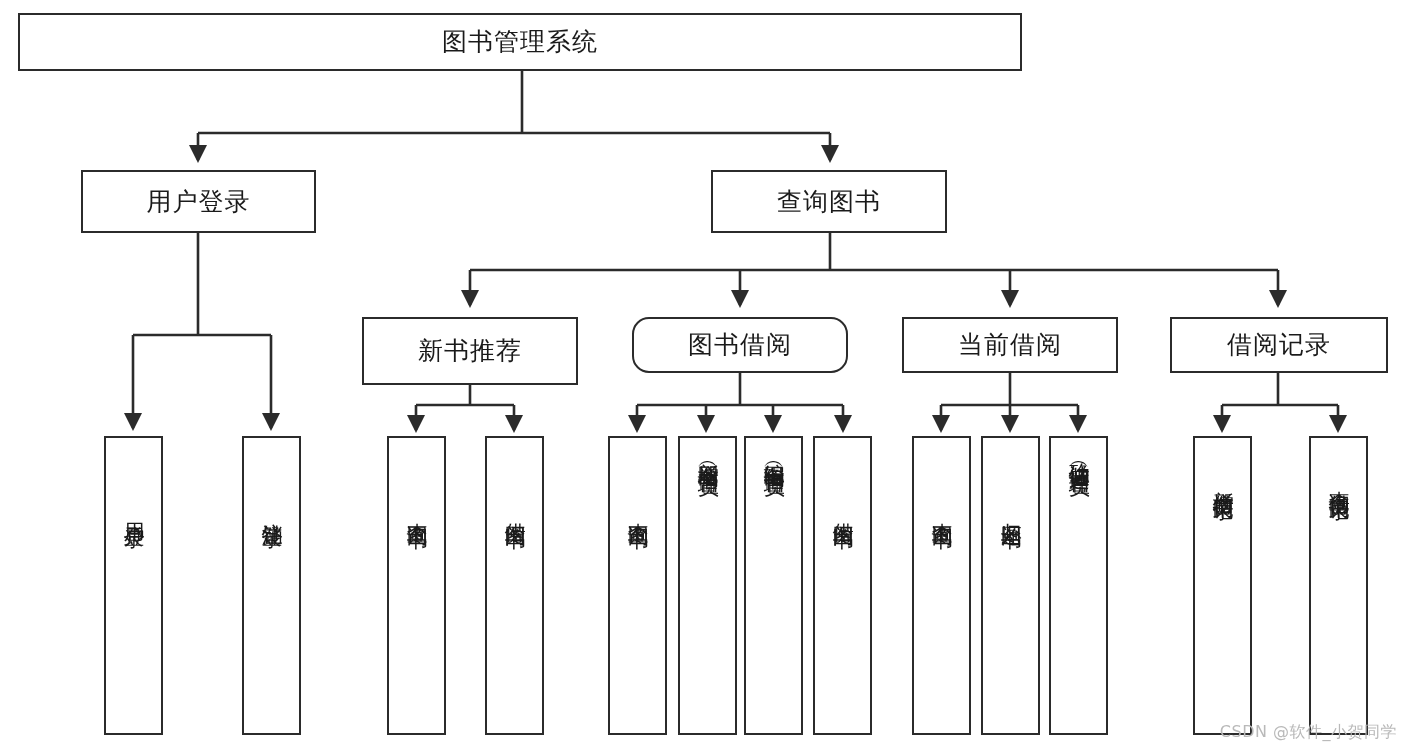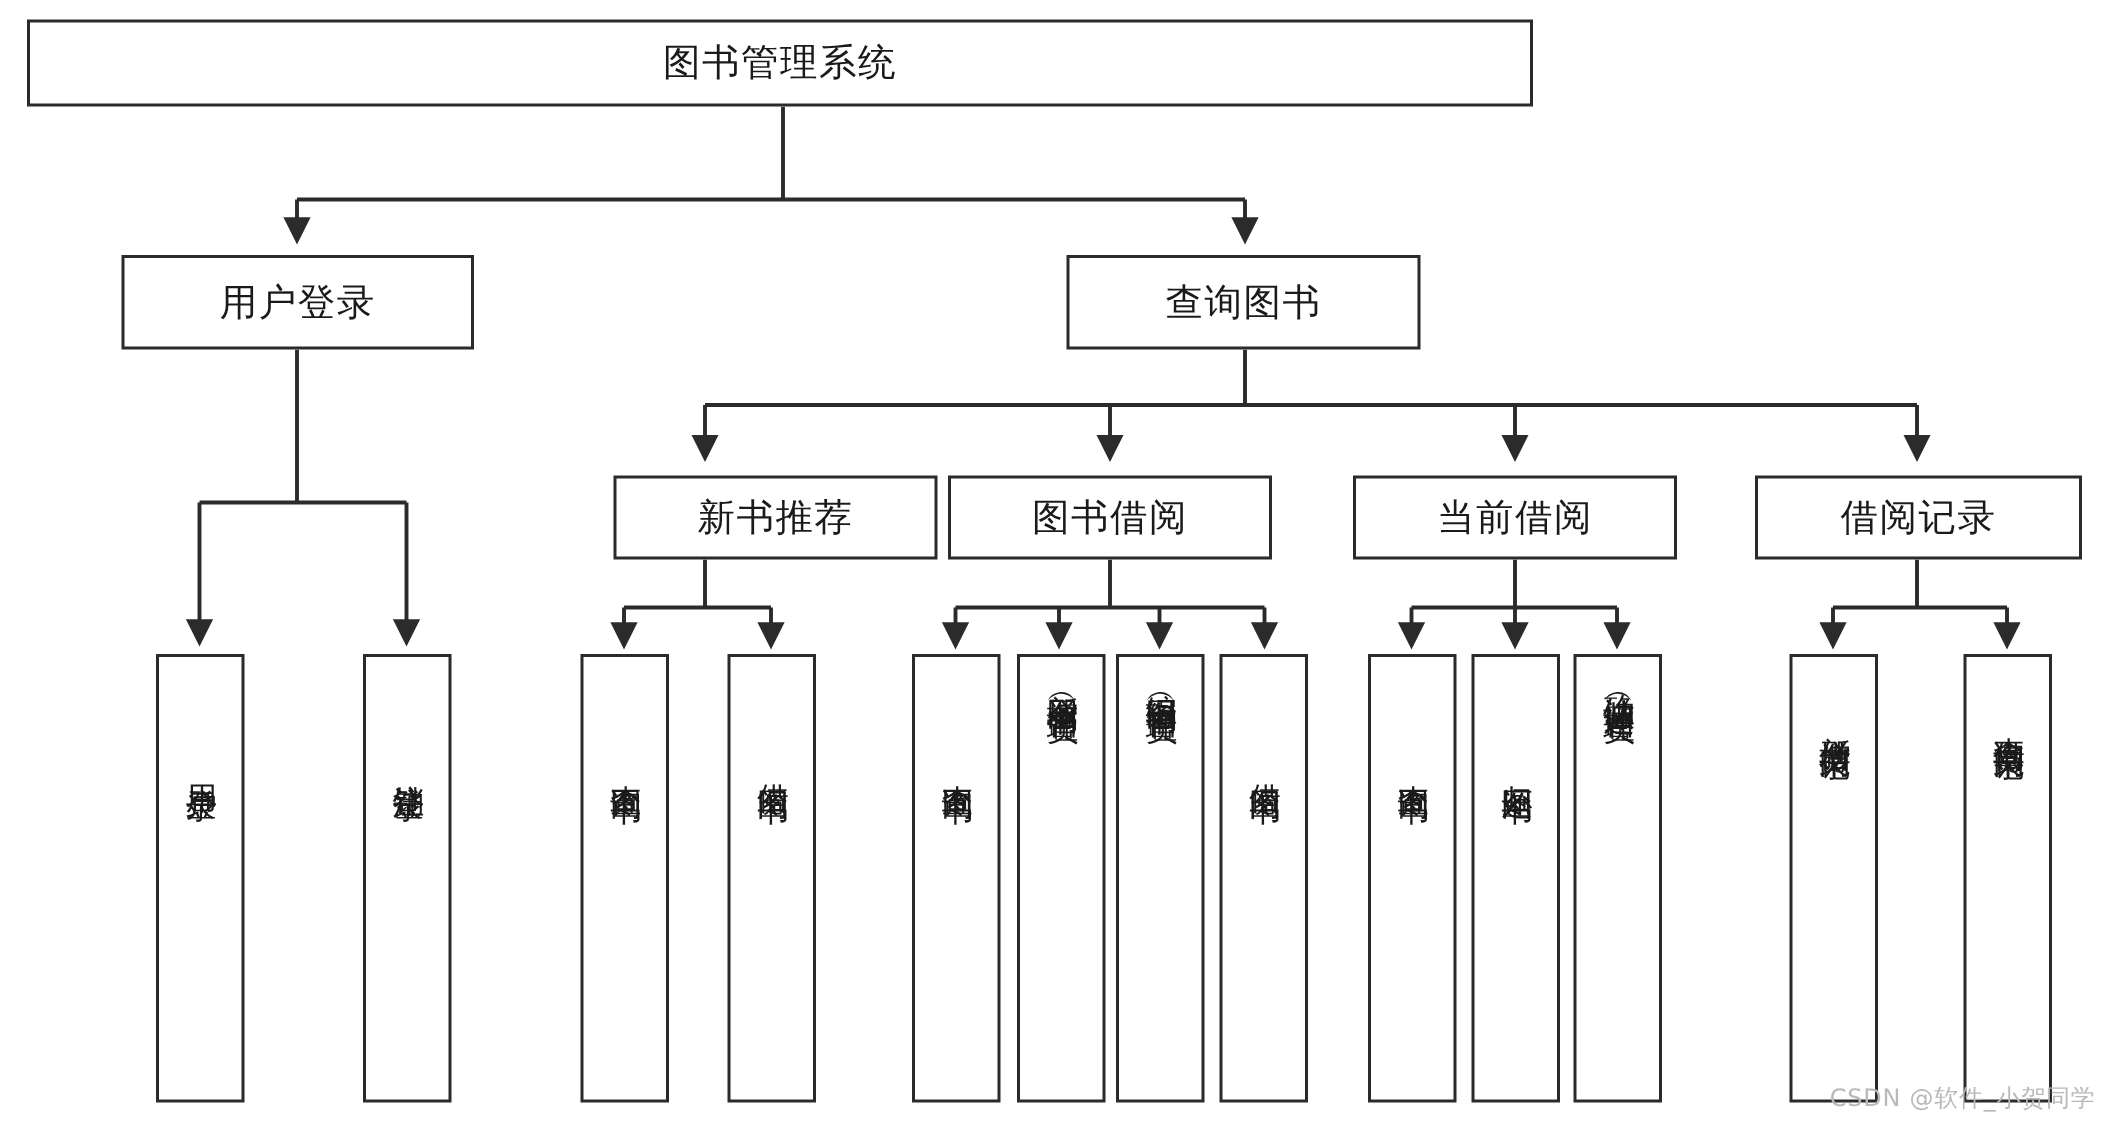--- a/index.html
+++ b/index.html
@@ -124,24 +124,24 @@
     <span>图书管理系统</span>
   </div>
 
   <div class="node horiz" style="left:81px; top:170px; width:235px; height:63px;">
     <span>用户登录</span>
   </div>
   <div class="node horiz" style="left:711px; top:170px; width:236px; height:63px;">
     <span>查询图书</span>
   </div>
 
-  <div class="node horiz" style="left:362px; top:317px; width:216px; height:56px;margin-left:47px;">
+  <div class="node horiz" style="left:362px; top:317px; width:216px; height:68px;">
     <span>新书推荐</span>
   </div>
-  <div class="node horiz" style="left:632px; top:317px; width:216px; height:56px;">
+  <div class="node horiz" style="left:632px; top:317px; width:216px; height:56px;border-radius:17px;">
     <span>图书借阅</span>
   </div>
   <div class="node horiz" style="left:1170px; top:317px; width:218px; height:56px;">
     <span>借阅记录</span>
   </div>
   <div class="node horiz" style="left:902px; top:317px; width:216px; height:56px;">
     <span>当前借阅</span>
   </div>
 
   <div class="node vert mid" style="left:104px; top:436px; width:59px; height:299px;">

